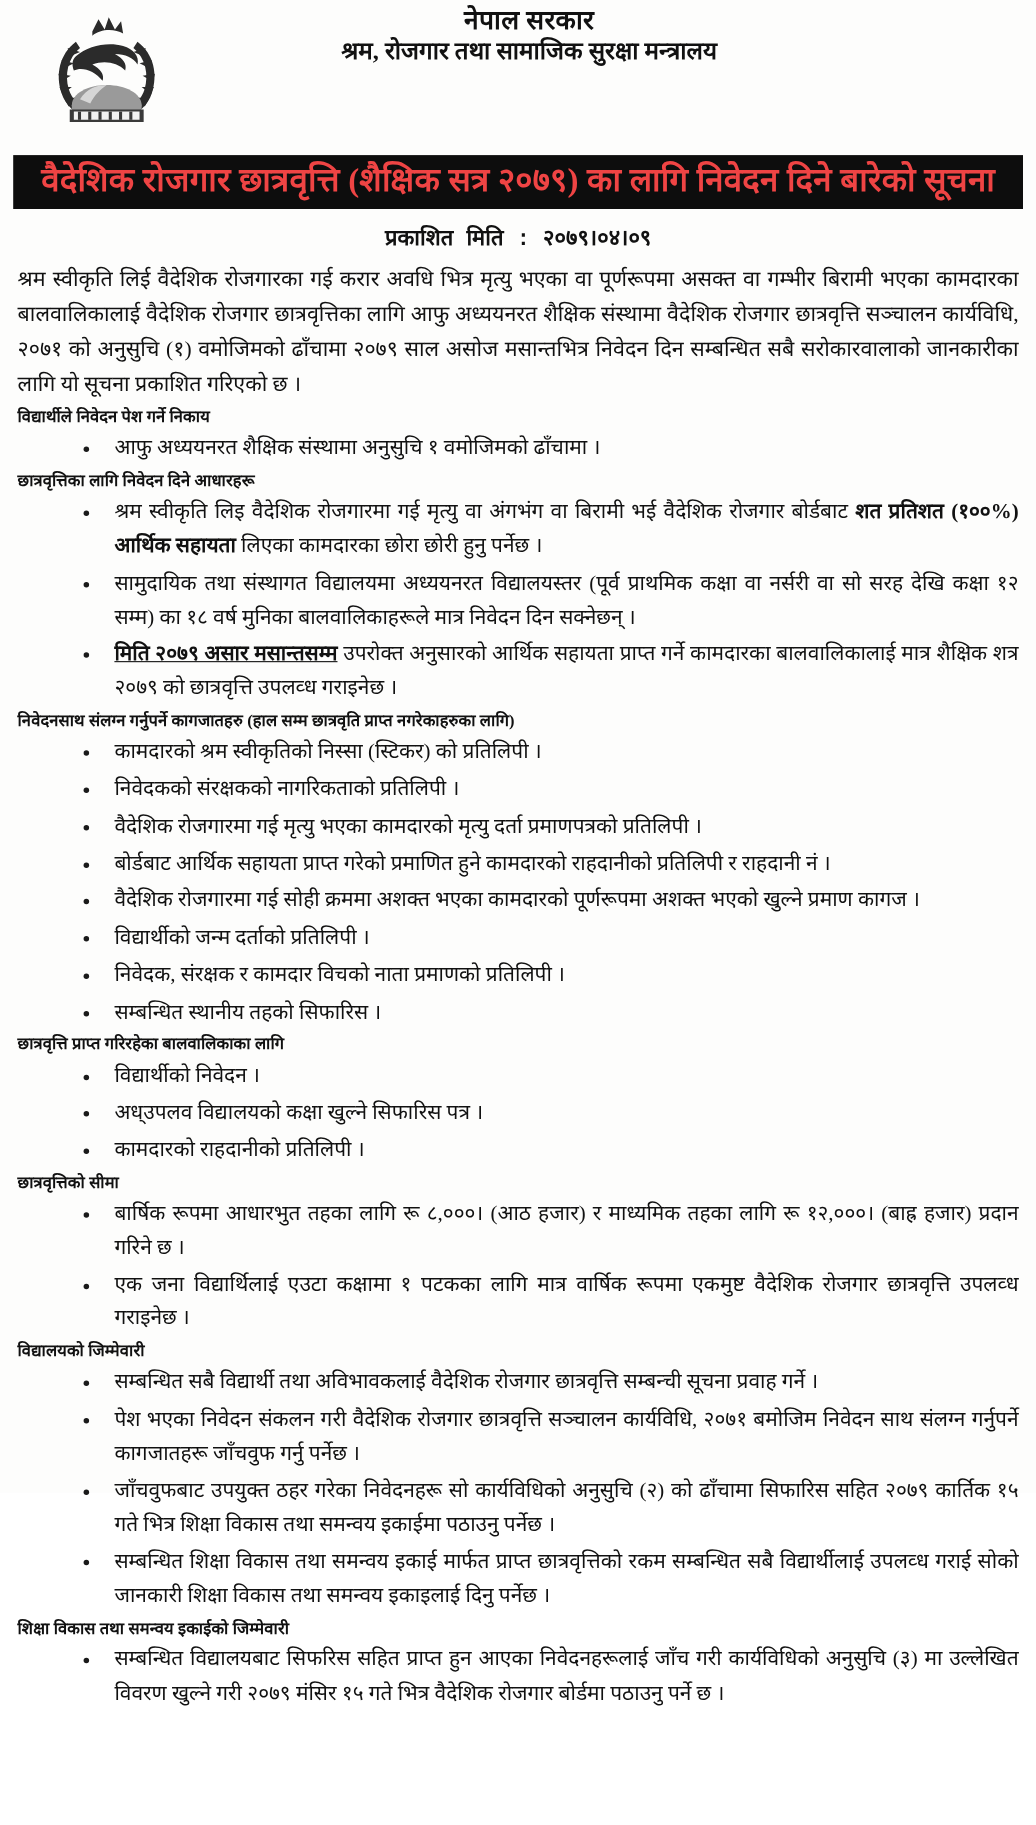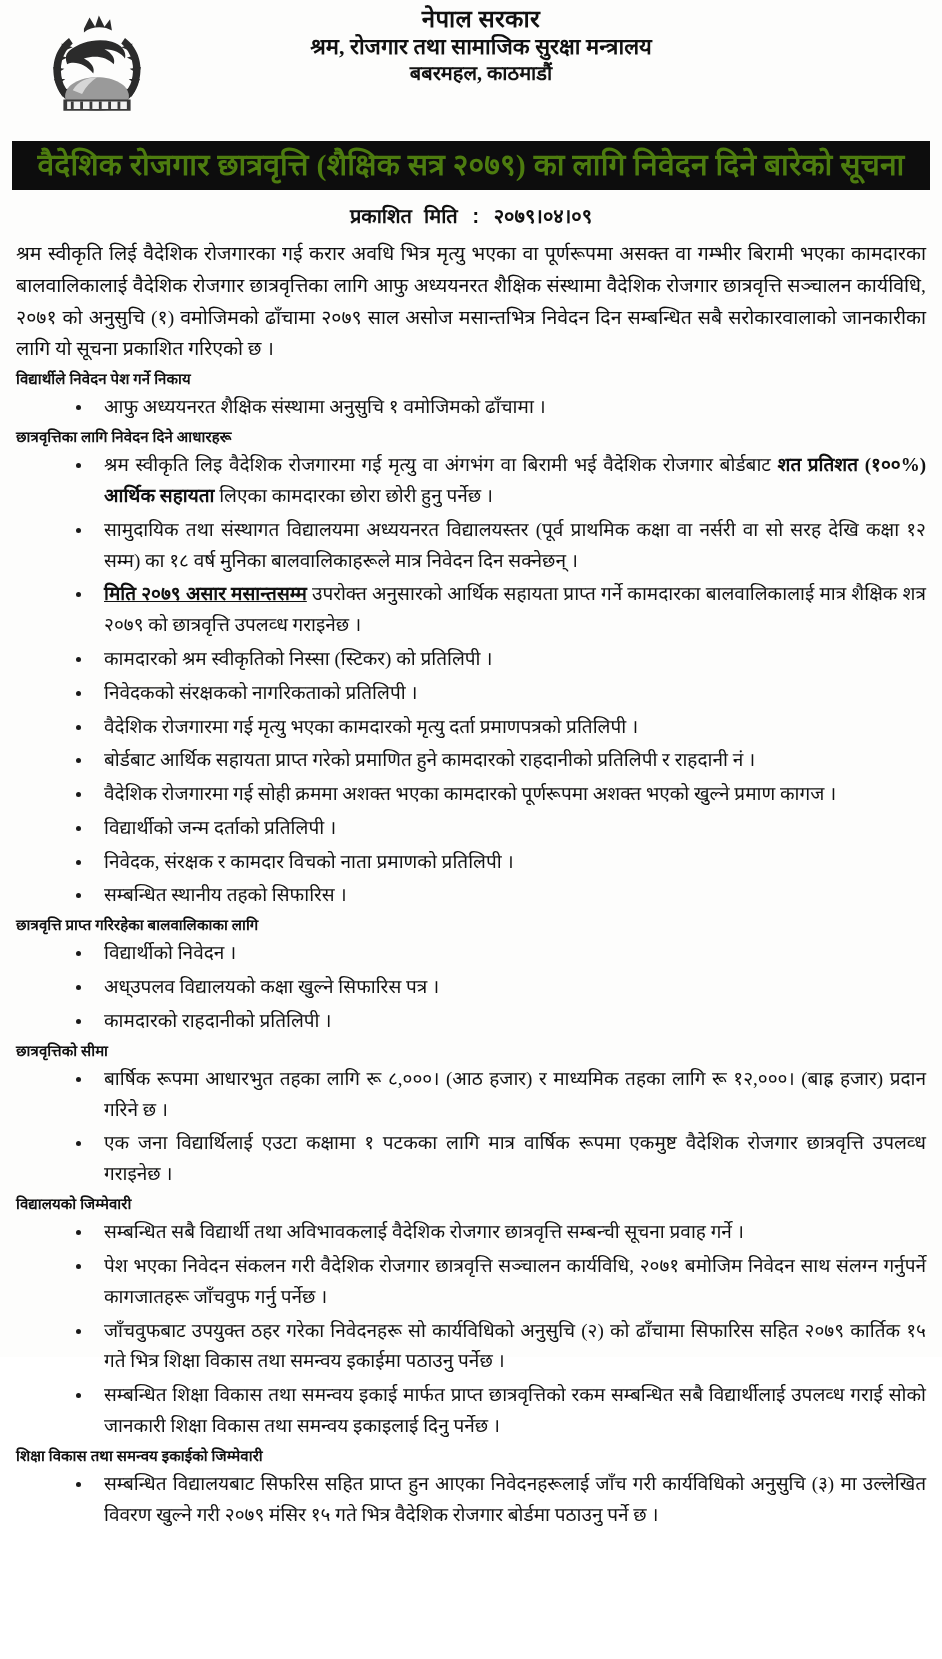--- a/index.html
+++ b/index.html
@@ -67,21 +67,21 @@
     margin-bottom: 3px;
   }
   .address-line {
     font-size: 20px;
     font-weight: bold;
   }
 
   
   .banner {
     background: #0d0d0d;
-    color: #4d7c0f;
+    color: #ef4444;
     text-align: center;
     font-size: 30px;
     font-weight: bold;
     letter-spacing: 0.2px;
     padding: 7px 4px 9px 4px;
     margin: 5px 0 0 0;
     line-height: 1.1;
     white-space: nowrap;
   }
 
@@ -182,41 +182,41 @@
             <rect x="62" y="98" width="3" height="8"></rect>
             <rect x="72" y="98" width="3" height="8"></rect>
             <rect x="82" y="98" width="3" height="8"></rect>
           </g>
         </g>
       </svg>
     </div>
     <div class="masthead-text">
       <div class="gov-line">नेपाल सरकार</div>
       <div class="ministry-line">श्रम, रोजगार तथा सामाजिक सुरक्षा मन्त्रालय</div>
-      <div class="address-line">बबरमहल, काठमाडौं</div>
     </div>
   </div>
 
   <div class="banner">वैदेशिक रोजगार छात्रवृत्ति (शैक्षिक सत्र २०७९) का लागि निवेदन दिने बारेको सूचना</div>
 
   <div class="pub-date">प्रकाशित मिति : २०७९।०४।०९</div>
 
   <div class="body-wrap">
     <p class="intro">श्रम स्वीकृति लिई वैदेशिक रोजगारका गई करार अवधि भित्र मृत्यु भएका वा पूर्णरूपमा असक्त वा गम्भीर बिरामी भएका कामदारका बालवालिकालाई वैदेशिक रोजगार छात्रवृत्तिका लागि आफु अध्ययनरत शैक्षिक संस्थामा वैदेशिक रोजगार छात्रवृत्ति सञ्चालन कार्यविधि, २०७१ को अनुसुचि (१) वमोजिमको ढाँचामा २०७९ साल असोज मसान्तभित्र निवेदन दिन सम्बन्धित सबै सरोकारवालाको जानकारीका लागि यो सूचना प्रकाशित गरिएको छ ।</p>
     <div id="sections-root">
         <h2 class="section">विद्यार्थीले निवेदन पेश गर्ने निकाय</h2>
         <ul class="bullets">
           <li>आफु अध्ययनरत शैक्षिक संस्थामा अनुसुचि १ वमोजिमको ढाँचामा ।</li>
         </ul>
         <h2 class="section">छात्रवृत्तिका लागि निवेदन दिने आधारहरू</h2>
         <ul class="bullets">
           <li><span>श्रम स्वीकृति लिइ वैदेशिक रोजगारमा गई मृत्यु वा अंगभंग वा बिरामी भई वैदेशिक रोजगार बोर्डबाट </span><span class="b">शत प्रतिशत (१००%) आर्थिक सहायता</span><span> लिएका कामदारका छोरा छोरी हुनु पर्नेछ ।</span></li>
           <li>सामुदायिक तथा संस्थागत विद्यालयमा अध्ययनरत विद्यालयस्तर (पूर्व प्राथमिक कक्षा वा नर्सरी वा सो सरह देखि कक्षा १२ सम्म) का १८ वर्ष मुनिका बालवालिकाहरूले मात्र निवेदन दिन सक्नेछन् ।</li>
           <li><span class="bu">मिति २०७९ असार मसान्तसम्म</span><span> उपरोक्त अनुसारको आर्थिक सहायता प्राप्त गर्ने कामदारका बालवालिकालाई मात्र शैक्षिक शत्र २०७९ को छात्रवृत्ति उपलव्ध गराइनेछ ।</span></li>
         </ul>
+        <h2 class="section">निवेदनसाथ संलग्न गर्नुपर्ने कागजातहरु (हाल सम्म छात्रवृति प्राप्त नगरेकाहरुका लागि)</h2>
         <ul class="bullets">
           <li>कामदारको श्रम स्वीकृतिको निस्सा (स्टिकर) को प्रतिलिपी ।</li>
           <li>निवेदकको संरक्षकको नागरिकताको प्रतिलिपी ।</li>
           <li>वैदेशिक रोजगारमा गई मृत्यु भएका कामदारको मृत्यु दर्ता प्रमाणपत्रको प्रतिलिपी ।</li>
           <li>बोर्डबाट आर्थिक सहायता प्राप्त गरेको प्रमाणित हुने कामदारको राहदानीको प्रतिलिपी र राहदानी नं ।</li>
           <li>वैदेशिक रोजगारमा गई सोही क्रममा अशक्त भएका कामदारको पूर्णरूपमा अशक्त भएको खुल्ने प्रमाण कागज ।</li>
           <li>विद्यार्थीको जन्म दर्ताको प्रतिलिपी ।</li>
           <li>निवेदक, संरक्षक र कामदार विचको नाता प्रमाणको प्रतिलिपी ।</li>
           <li>सम्बन्धित स्थानीय तहको सिफारिस ।</li>
         </ul>

